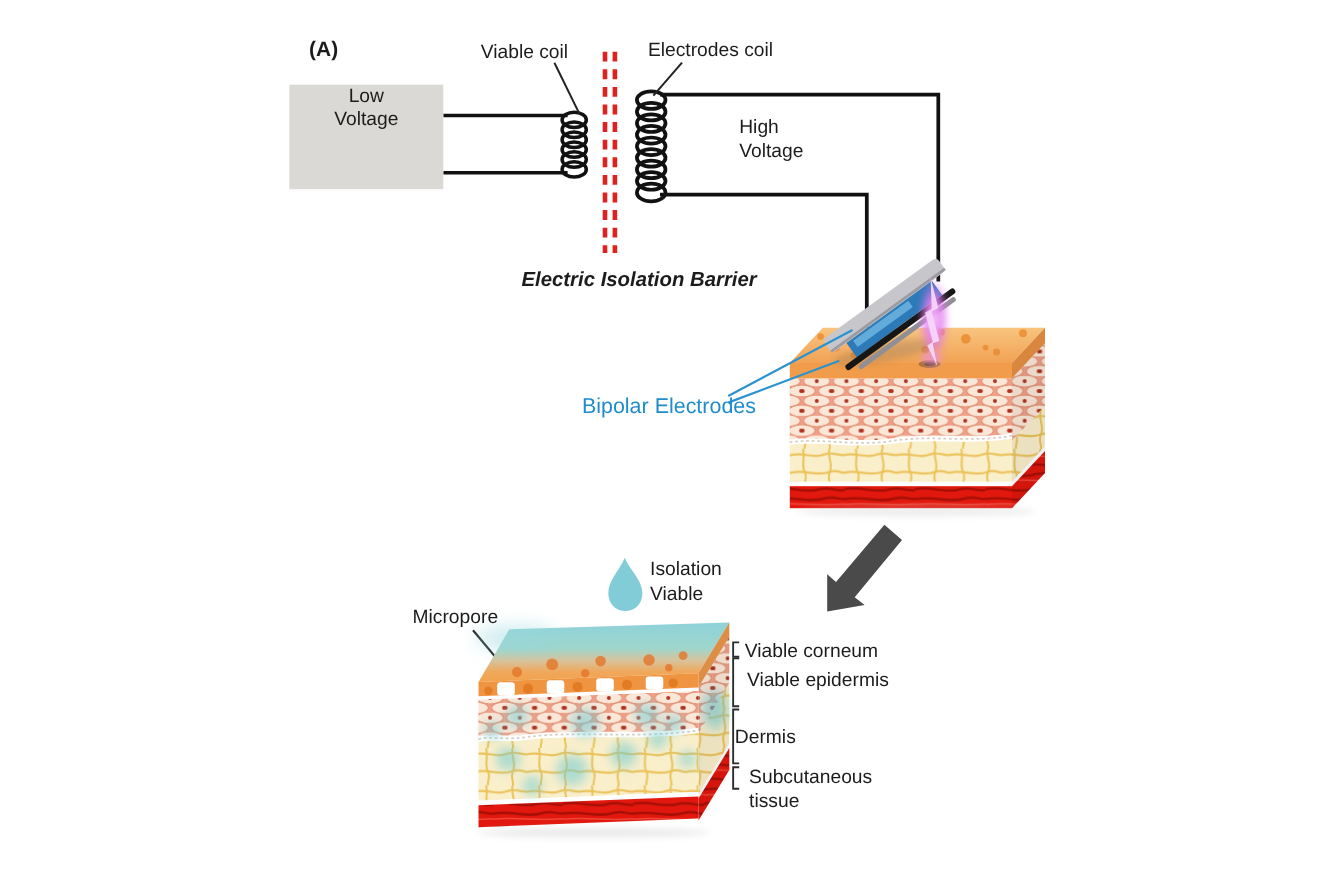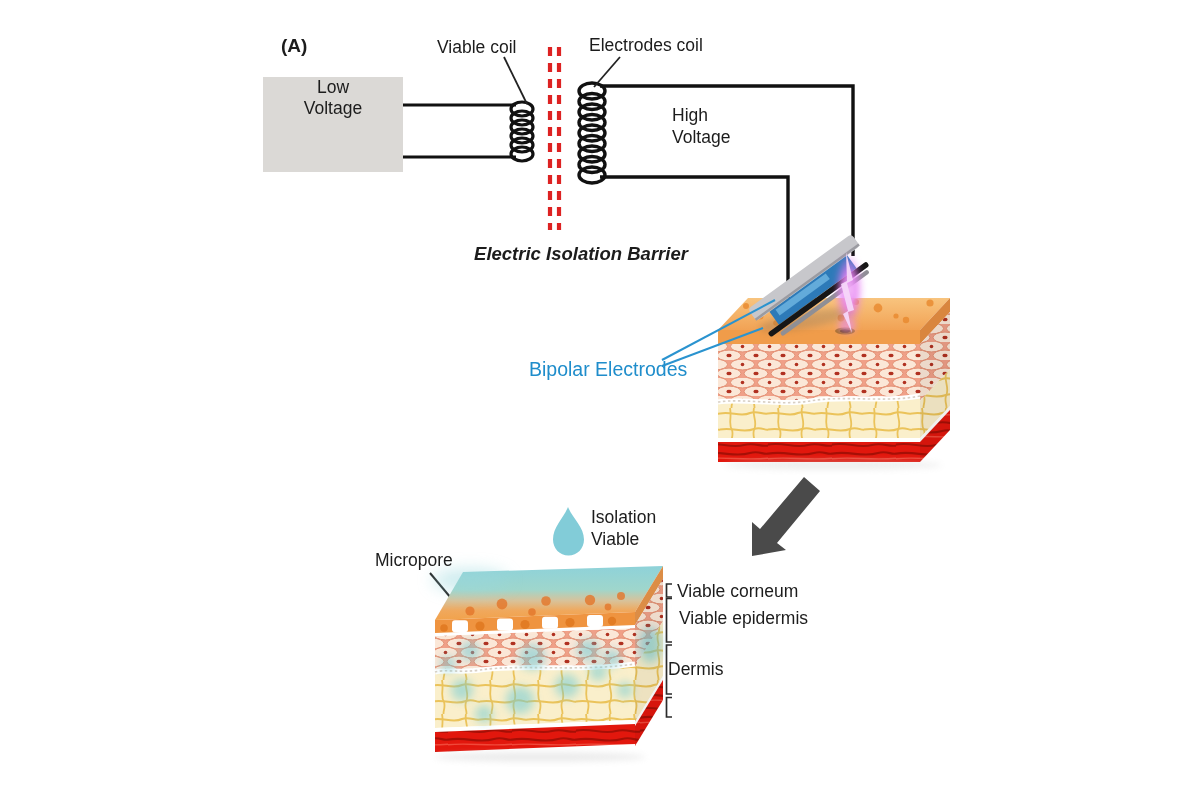--- a/index.html
+++ b/index.html
@@ -279,14 +279,18 @@
   <div>Isolation</div>
   <div>Viable</div>
 </div>
 
 <div class="lbl lbl-micropore">Micropore</div>
 
 <div class="lbl lbl-stratum">Viable corneum</div>
 <div class="lbl lbl-viable">Viable epidermis</div>
 <div class="lbl lbl-dermis">Dermis</div>
 
+<div class="lbl lbl-subq">
+  <div>Subcutaneous</div>
+  <div>tissue</div>
+</div>
 
 </div>
 
 </body></html>

